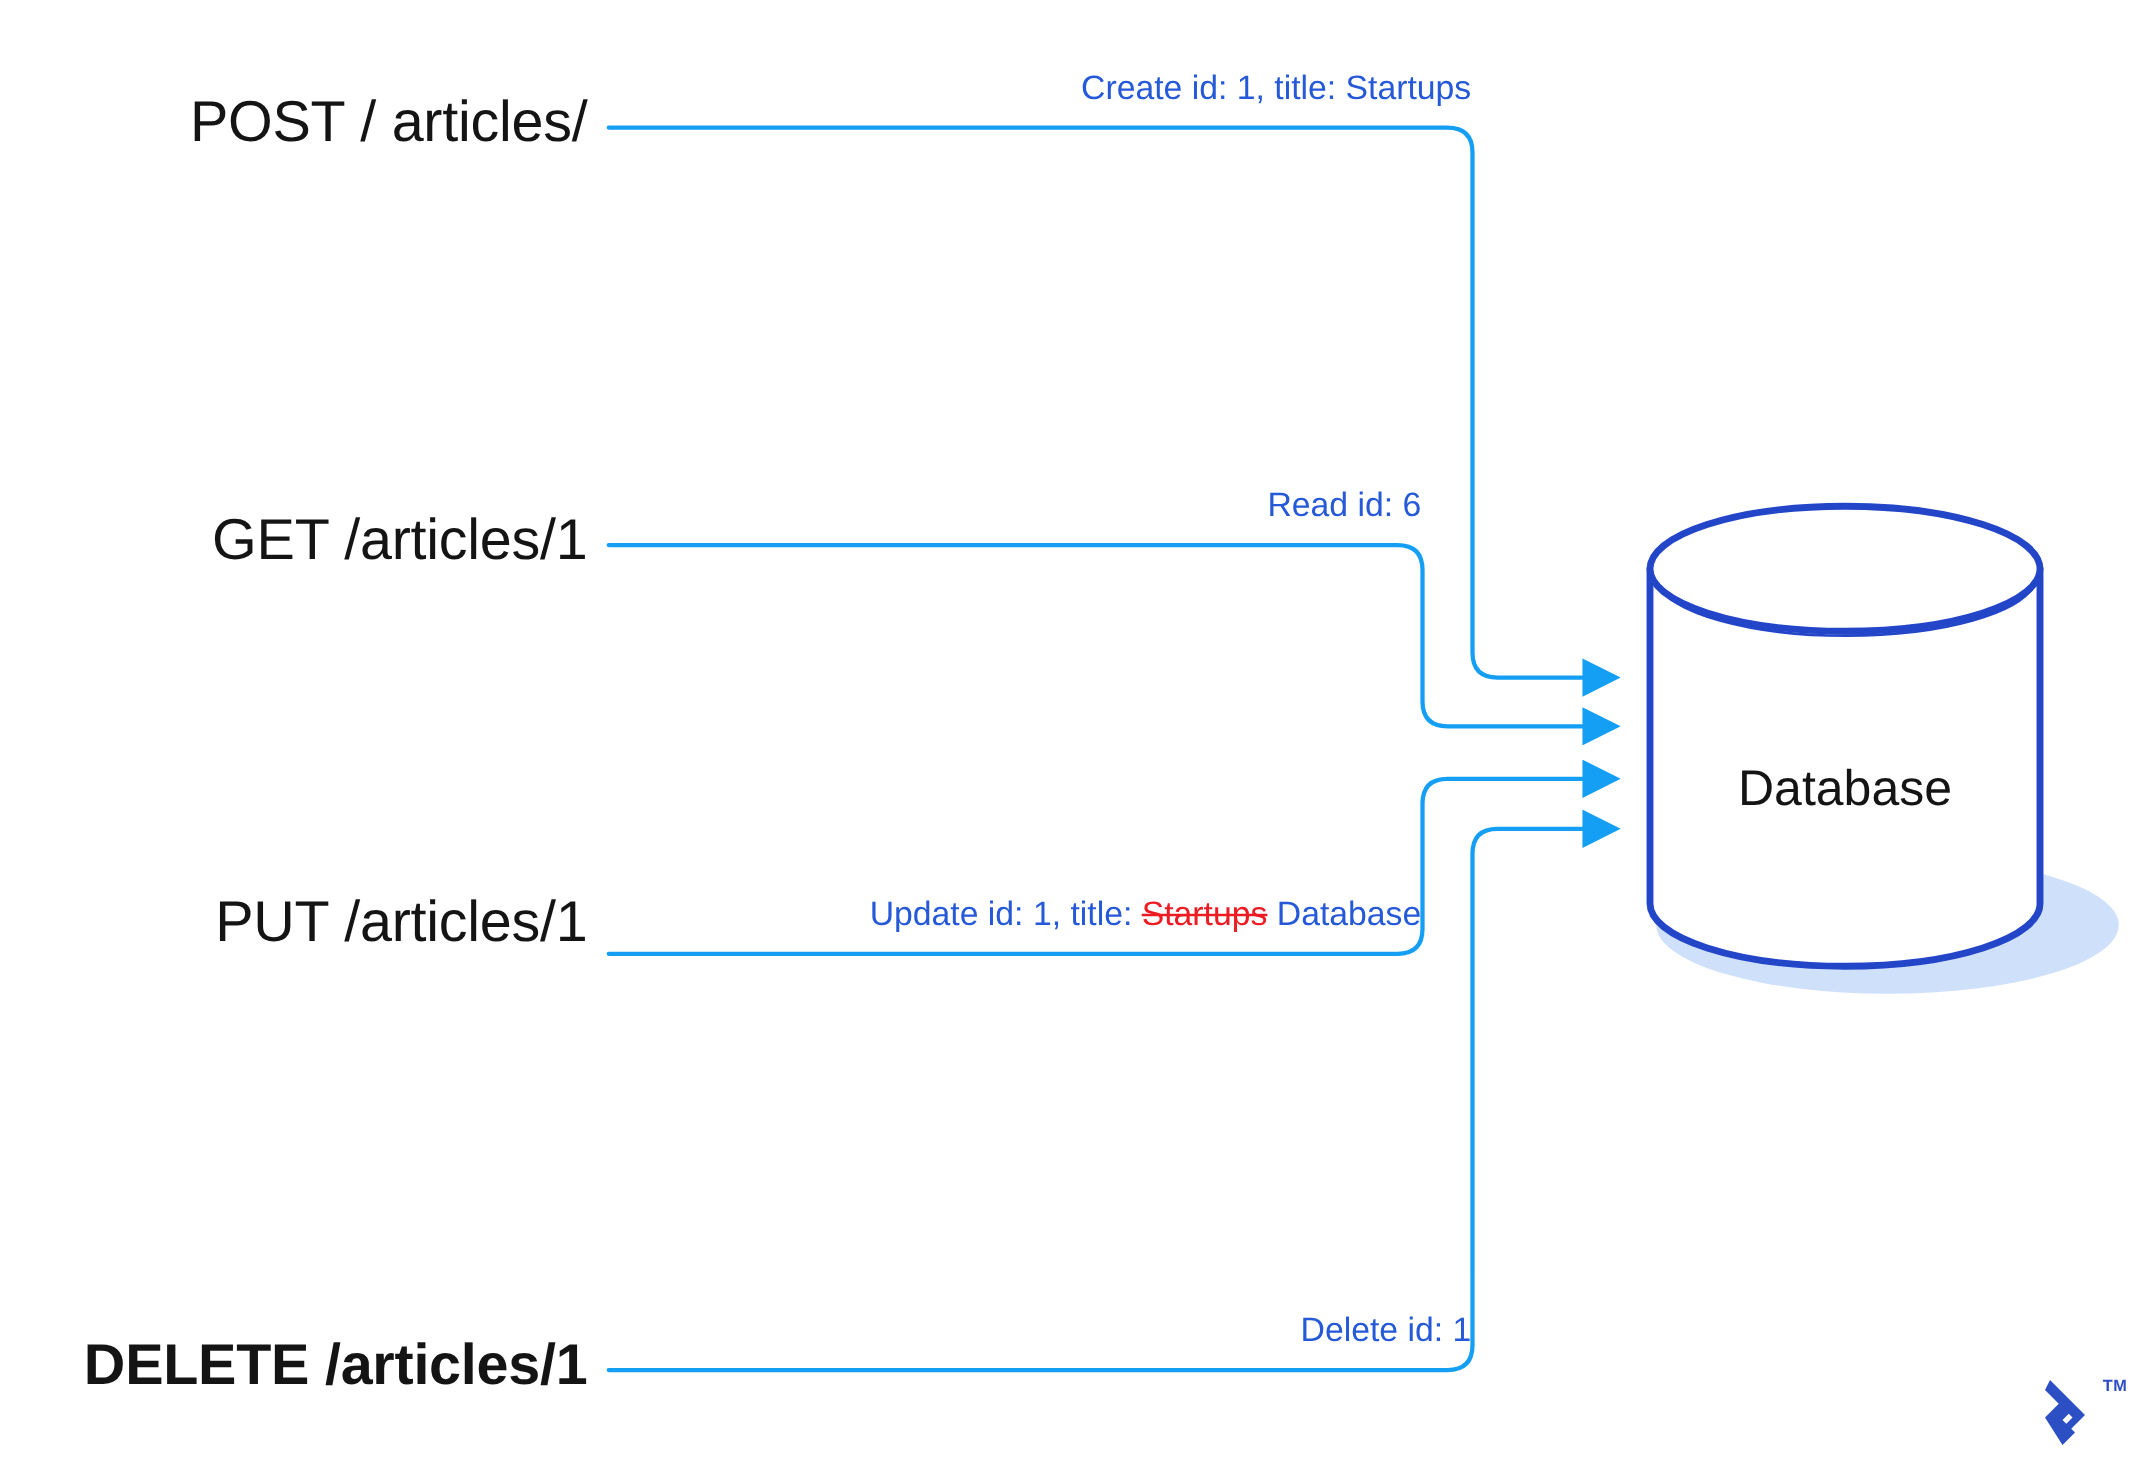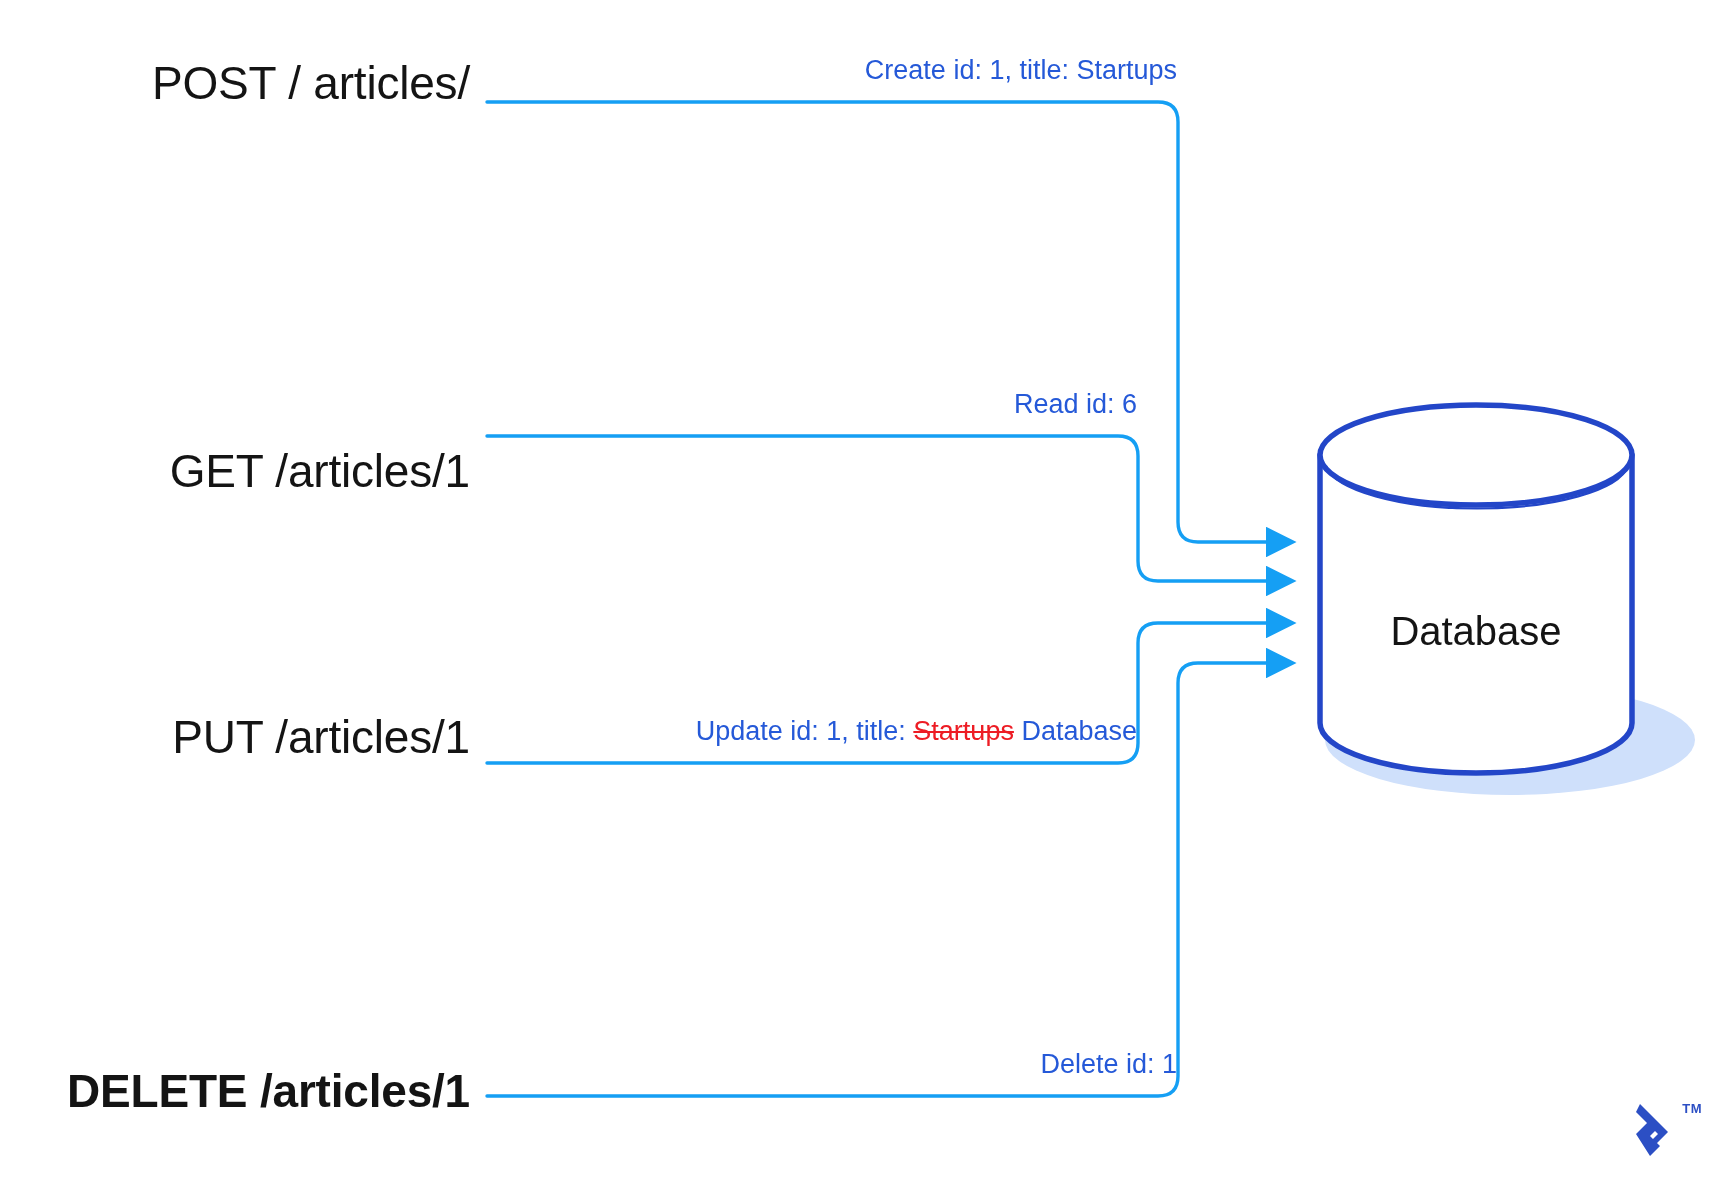--- a/index.html
+++ b/index.html
@@ -101,23 +101,23 @@
     <ellipse cx="1476" cy="455" rx="156" ry="50" fill="#ffffff" stroke="#2346c8" stroke-width="5.5"></ellipse>
 
     <path d="M 1326 466 A 152 48 0 0 0 1628 466" fill="none" stroke="#2346c8" stroke-width="2.2"></path>
 
     <g transform="translate(1628,1098)">
       <path d="M 12 6 L 40 34 L 26 48 L 22 44 L 30 36 L 8 14 Z" fill="#2c4fc4"></path>
       <path d="M 8 36 L 22 22 L 30 30 L 22 38 L 32 48 L 22 58 Z" fill="#2c4fc4"></path>
     </g>
   </svg>
 
-  <div class="endpoint-label" style="right:1250px; top:56px;">POST / articles/</div>
+  <div class="endpoint-label" style="right:1250px; top:70px;">POST / articles/</div>
 
-  <div class="endpoint-label" style="right:1250px; top:404px;margin-top:40px;">GET /articles/1</div>
+  <div class="endpoint-label" style="right:1250px; top:404px;">GET /articles/1</div>
 
   <div class="endpoint-label" style="right:1250px; top:710px;">PUT /articles/1</div>
 
   <div class="endpoint-label" style="right:1250px; top:1064px;font-weight:bold;">DELETE /articles/1</div>
 
   <div class="flow-label" style="left:487px; width:690px; top:55px;">
     <span>Create id: 1, title: Startups</span>
   </div>
 
   <div class="flow-label" style="left:487px; width:650px; top:389px;">

